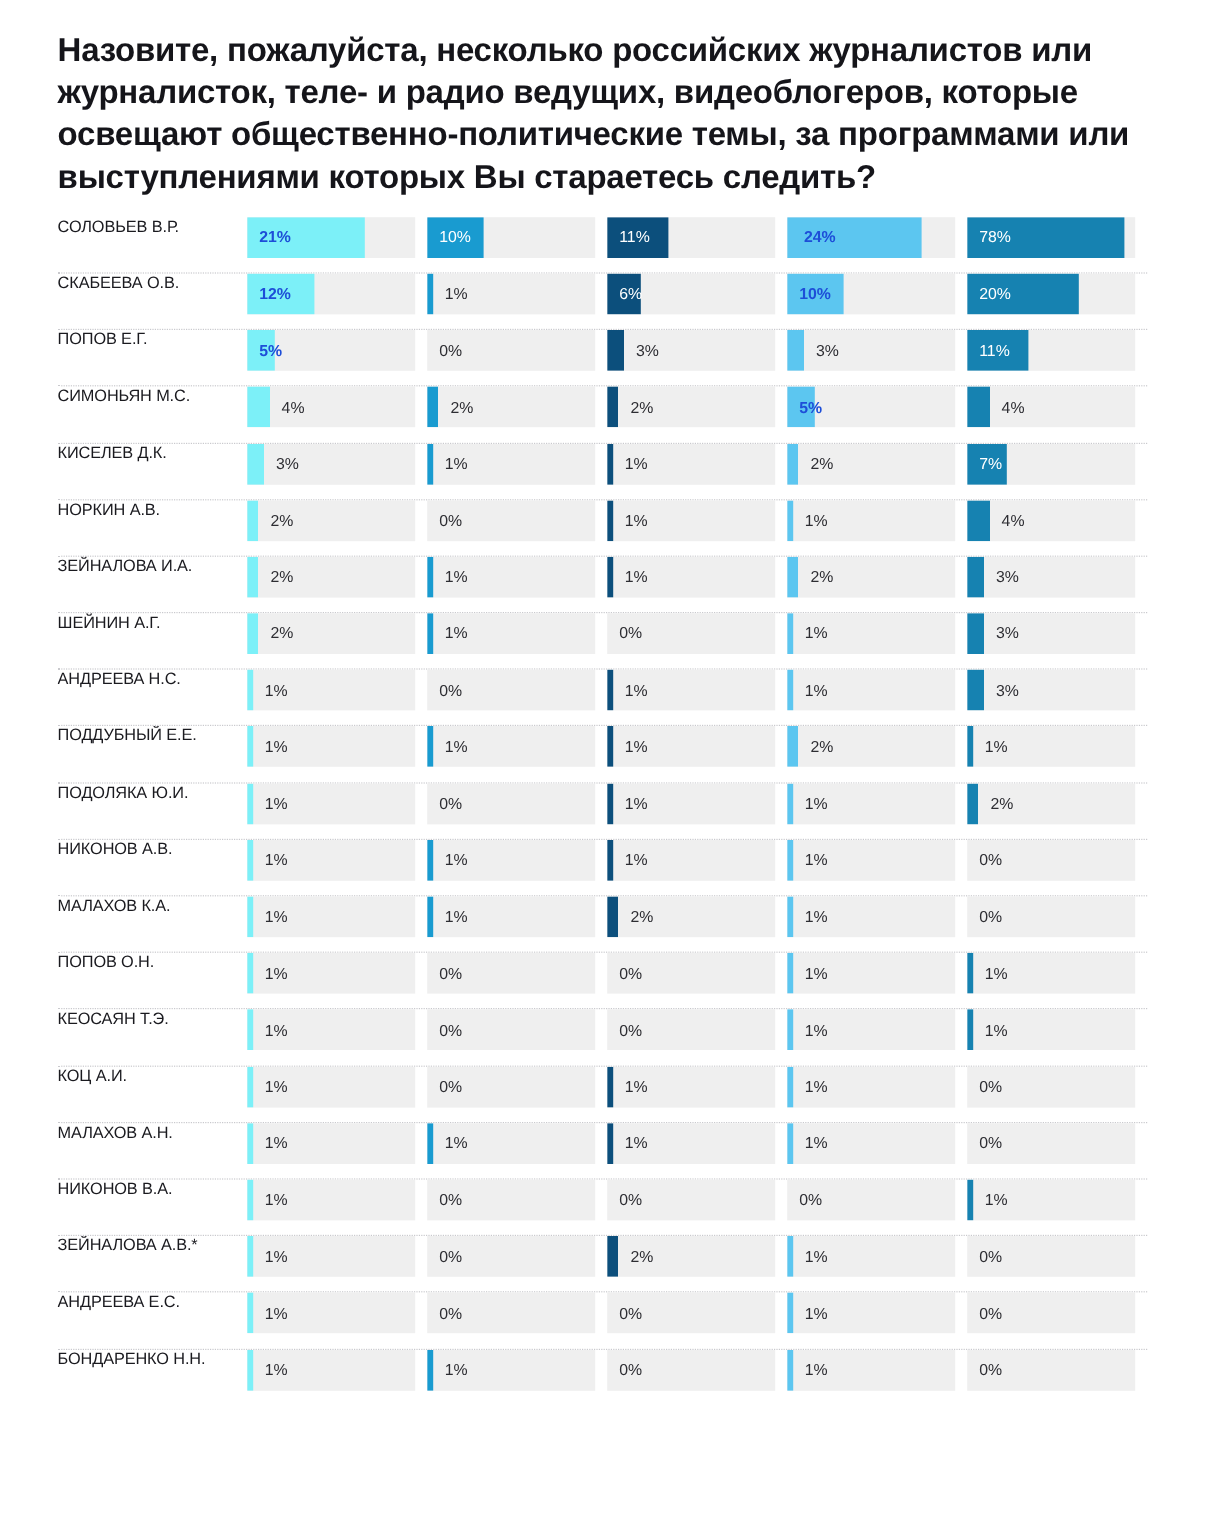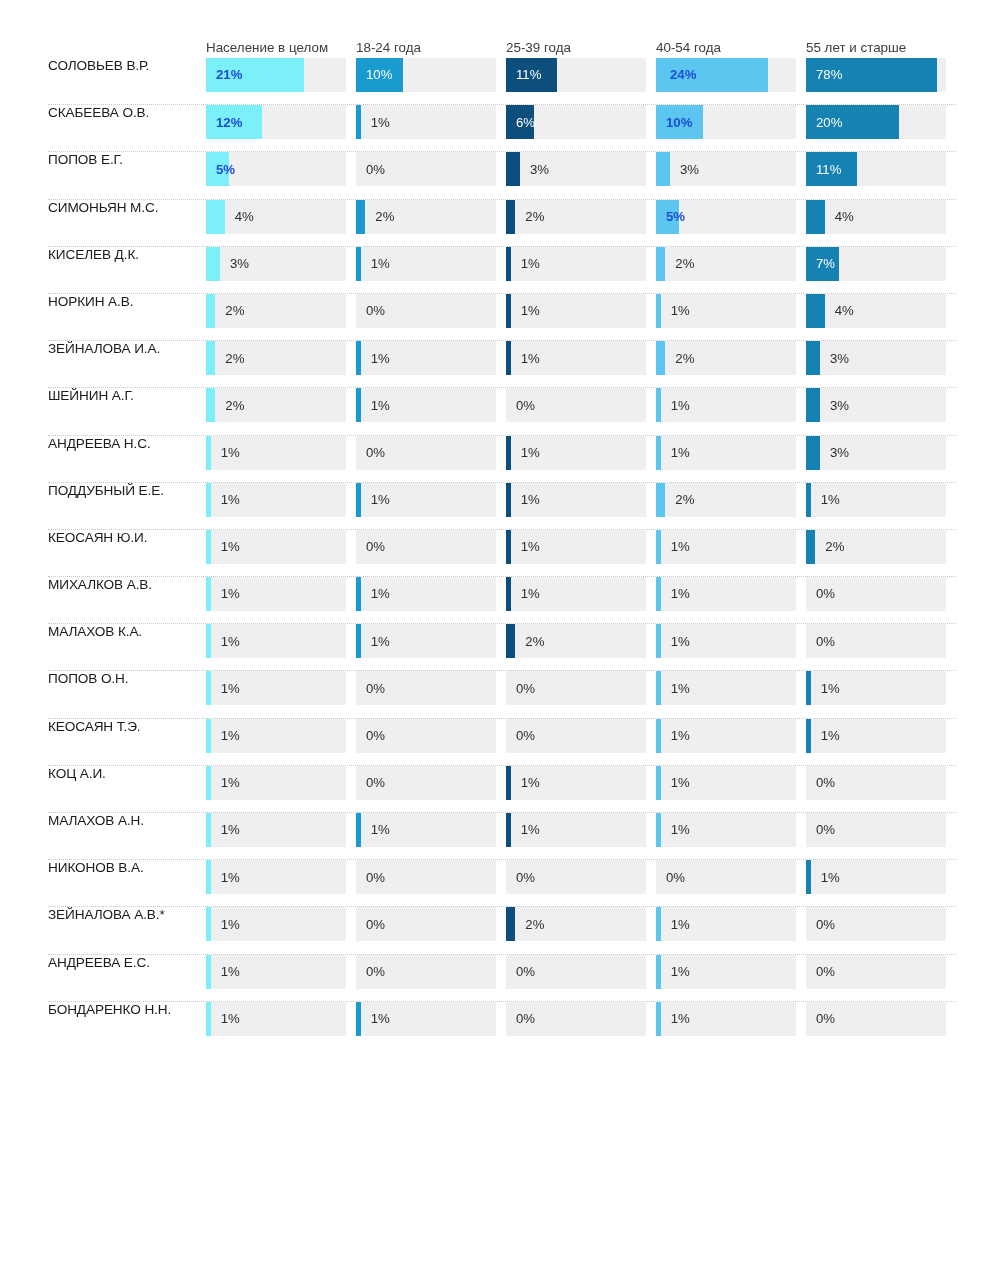--- a/index.html
+++ b/index.html
@@ -125,40 +125,23 @@
   }
 
   .val.inside { color: #ffffff; }
   .val.inside-dark { color: #1d4ed8; font-weight: bold; }
 </style>
 </head>
 <body>
 
 <div class="page">
 
+  <h1 class="title">Назовите, пожалуйста, несколько российских журналистов или журналисток, теле- и радио ведущих, видеоблогеров, которые освещают общественно-политические темы, за программами или выступлениями которых Вы стараетесь следить?</h1>
 
   <div class="chart">
-    <div class="head-row">
-      <div class="label-col"></div>
-      <div class="col">
-        <div class="col-head">Население в целом</div>
-      </div>
-      <div class="col">
-        <div class="col-head">18-24 года</div>
-      </div>
-      <div class="col">
-        <div class="col-head">25-39 года</div>
-      </div>
-      <div class="col">
-        <div class="col-head">40-54 года</div>
-      </div>
-      <div class="col">
-        <div class="col-head">55 лет и старше</div>
-      </div>
-    </div>
 
     <div class="rows" id="rows">
         <div class="row">
           <div class="label-col row-label">СОЛОВЬЕВ В.Р.</div>
           <div class="col">
             <div class="track">
               <div class="bar" style="background: rgb(124, 240, 248); width: 70%;"></div>
               <span class="val inside-dark" style="margin-left: 10px;">21%</span>
             </div>
           </div>
@@ -478,21 +461,21 @@
             </div>
           </div>
           <div class="col">
             <div class="track">
               <div class="bar" style="background: rgb(22, 130, 177); width: 3.33333%;"></div>
               <span class="val" style="margin-left: calc(3.33333% + 10px);">1%</span>
             </div>
           </div>
         </div>
         <div class="row">
-          <div class="label-col row-label">КЕОСАЯН Ю.И.</div>
+          <div class="label-col row-label">ПОДОЛЯКА Ю.И.</div>
           <div class="col">
             <div class="track">
               <div class="bar" style="background: rgb(124, 240, 248); width: 3.33333%;"></div>
               <span class="val" style="margin-left: calc(3.33333% + 10px);">1%</span>
             </div>
           </div>
           <div class="col">
             <div class="track">
               <div class="bar" style="background: rgb(25, 155, 208); width: 0%;"></div>
               <span class="val" style="margin-left: calc(0% + 10px);">0%</span>
@@ -511,21 +494,21 @@
             </div>
           </div>
           <div class="col">
             <div class="track">
               <div class="bar" style="background: rgb(22, 130, 177); width: 6.66667%;"></div>
               <span class="val" style="margin-left: calc(6.66667% + 10px);">2%</span>
             </div>
           </div>
         </div>
         <div class="row">
-          <div class="label-col row-label">МИХАЛКОВ А.В.</div>
+          <div class="label-col row-label">НИКОНОВ А.В.</div>
           <div class="col">
             <div class="track">
               <div class="bar" style="background: rgb(124, 240, 248); width: 3.33333%;"></div>
               <span class="val" style="margin-left: calc(3.33333% + 10px);">1%</span>
             </div>
           </div>
           <div class="col">
             <div class="track">
               <div class="bar" style="background: rgb(25, 155, 208); width: 3.33333%;"></div>
               <span class="val" style="margin-left: calc(3.33333% + 10px);">1%</span>

